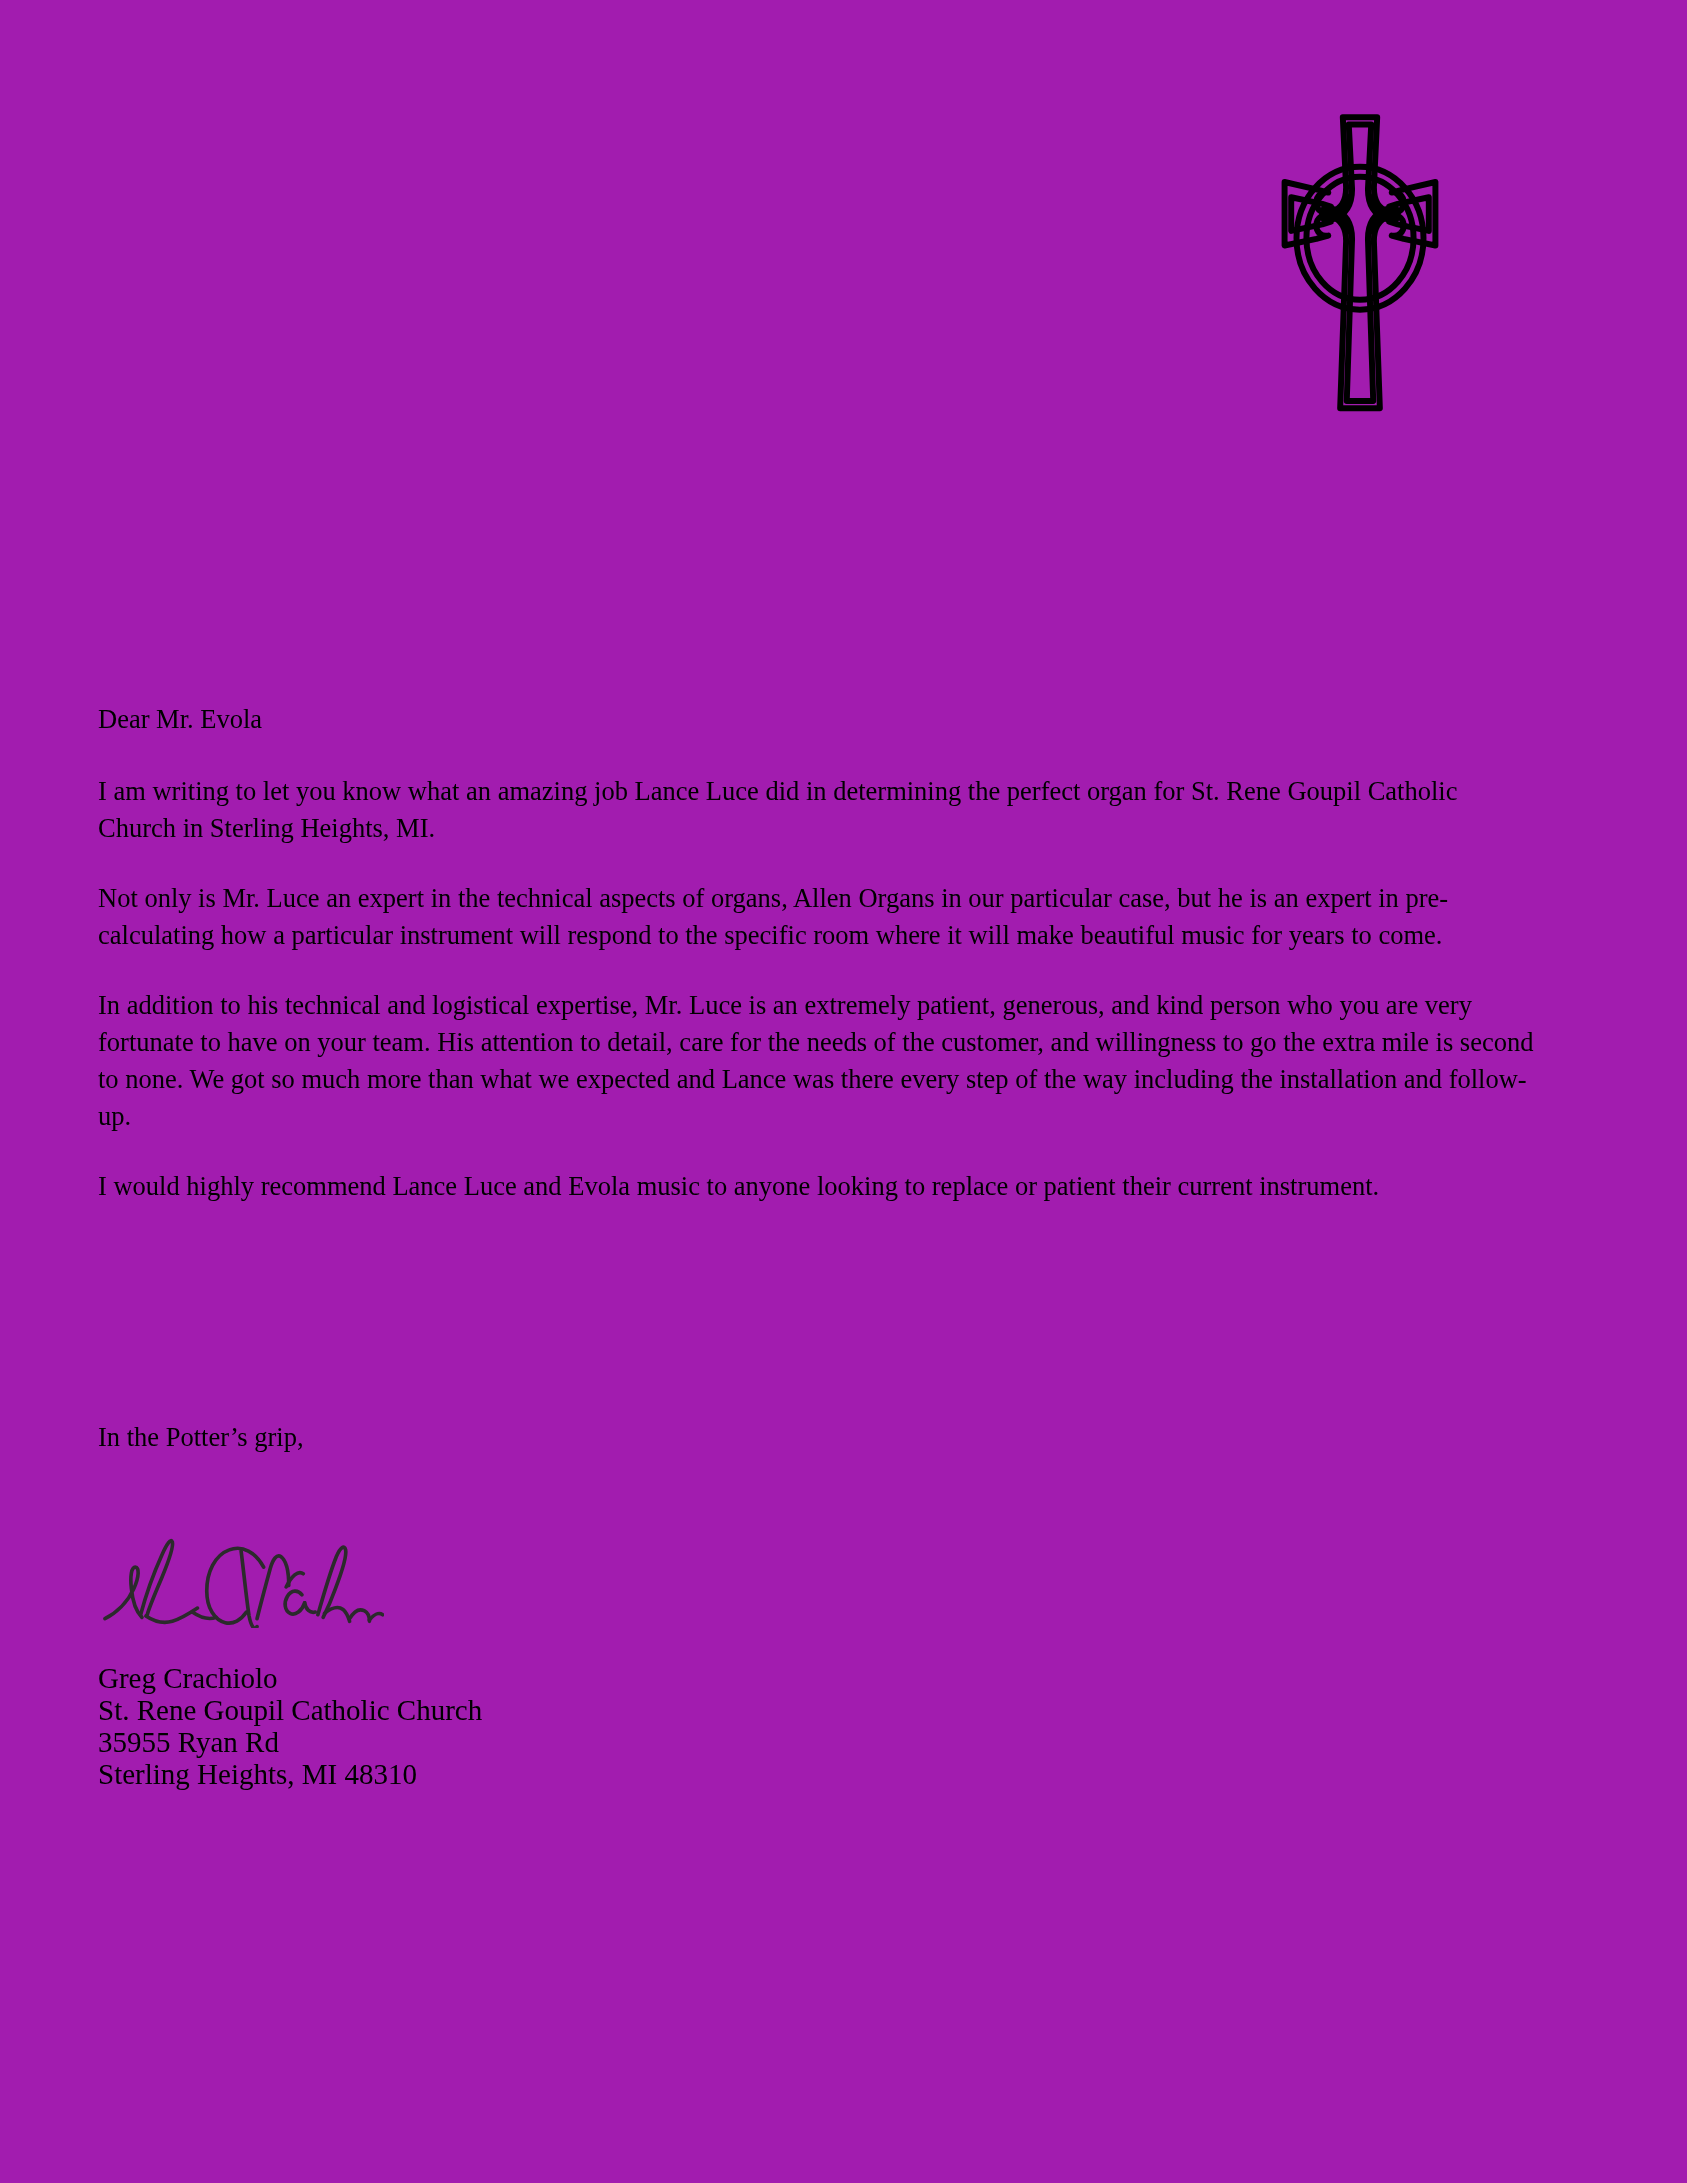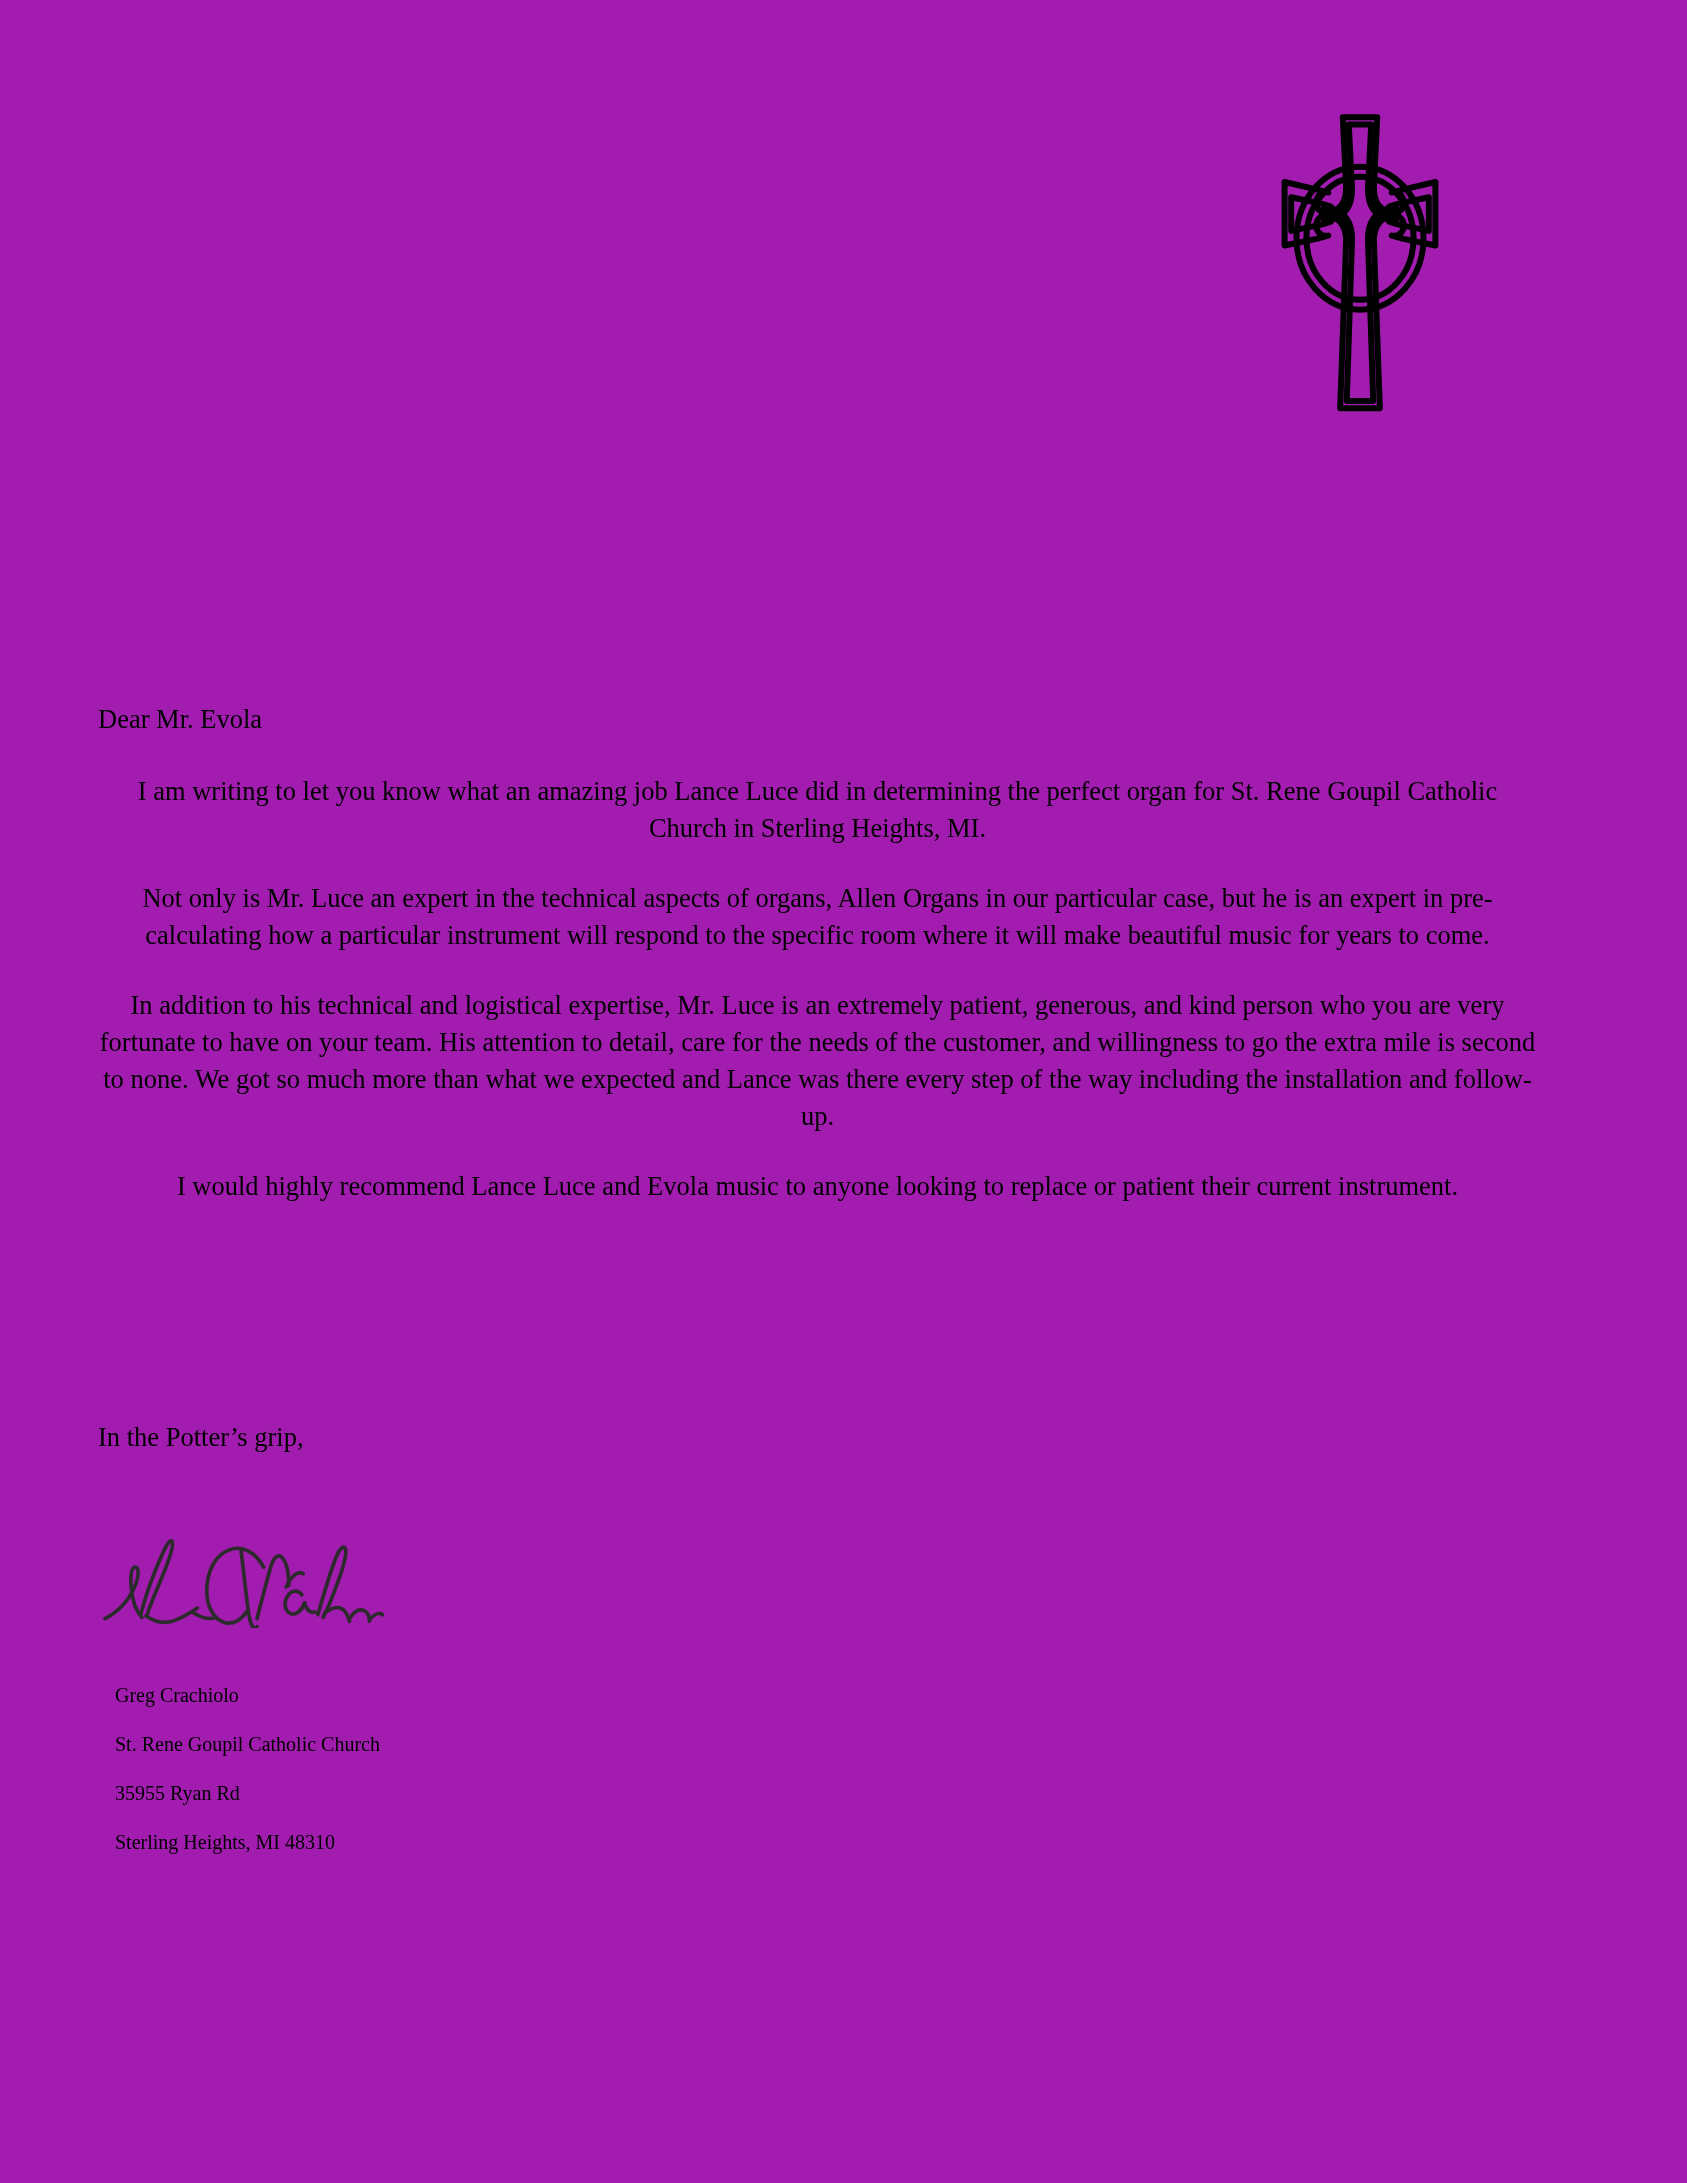--- a/index.html
+++ b/index.html
@@ -49,21 +49,21 @@
   }
   .salutation {
     font-size: 26.5px;
     line-height: 33px;
     margin: 0 0 37px 0;
   }
   .para {
     font-size: 26.5px;
     line-height: 37px;
     margin: 0 0 33px 0;
-    text-align: center;
+    text-align: left;
   }
   .para:last-of-type { margin-bottom: 0; }
 
   .closing-block {
     position: absolute;
     left: 98px;
     top: 1421px;
     width: 794px;
   }
   .closing {
@@ -87,23 +87,23 @@
   }
 
   
   .sig-block {
     position: absolute;
     left: 98px;
     top: 1662px;
     width: 794px;
   }
   .sig-line {
-    font-size: 20px;
+    font-size: 29px;
     line-height: 32px;
-    margin: 17px;
+    margin: 0;
     white-space: pre;
   }
 </style>
 </head>
 <body>
 
 <div class="page">
 
   <div class="letterhead">
     <div class="logo-wrap">

